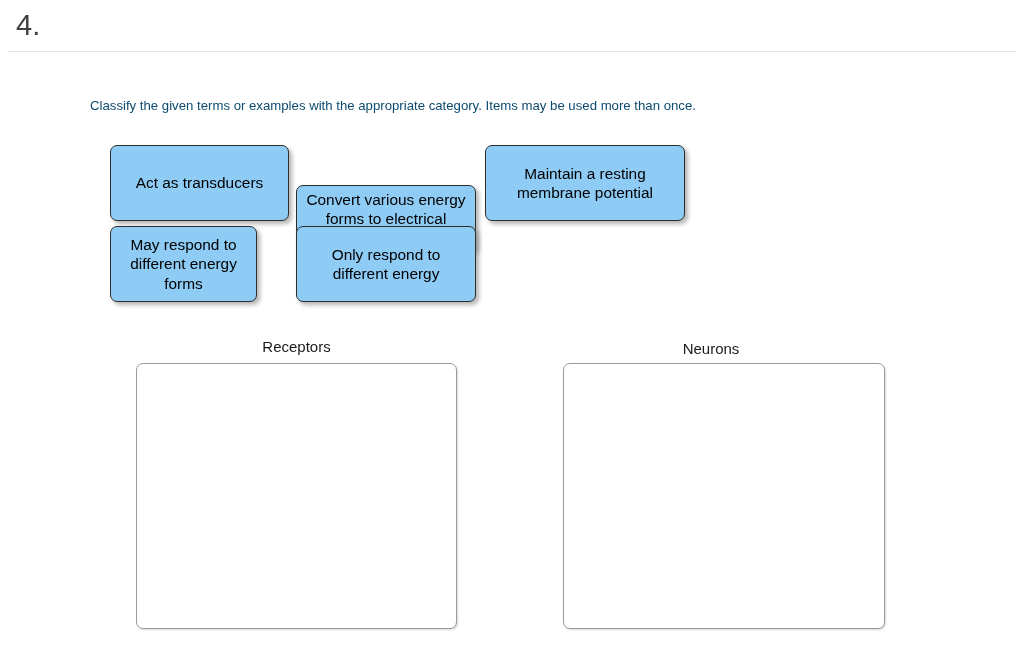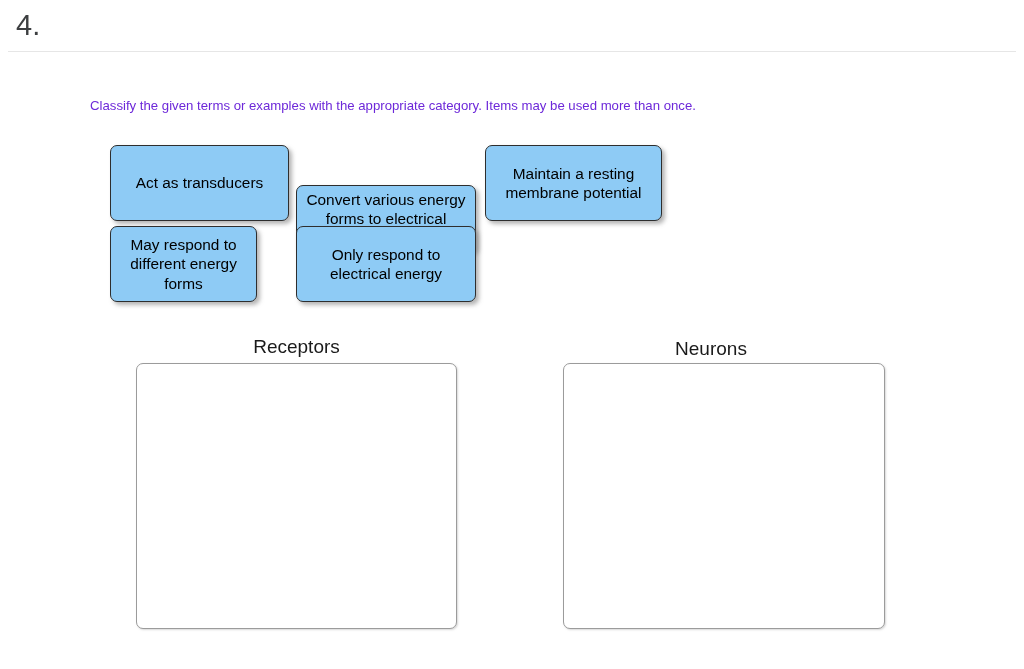--- a/index.html
+++ b/index.html
@@ -42,21 +42,21 @@
     height: 1px;
     background: #e6e6e6;
   }
 
   
   #instruction-text {
     position: absolute;
     left: 90px;
     top: 97px;
     font-size: 13.2px;
-    color: #6d28d9;
+    color: #0c4a6e;
     line-height: 17px;
     white-space: nowrap;
   }
 
   
   #tile-tray {
     position: absolute;
     left: 0;
     top: 0;
     width: 1024px;
@@ -77,32 +77,32 @@
     color: #000000;
     font-size: 15.4px;
     line-height: 19.3px;
     padding: 2px 7px;
     pointer-events: auto;
     cursor: move;
     user-select: none;
   }
   #tile-0 { left: 110px; top: 145px; width: 179px; height: 76px; padding-left: 7px; }
   #tile-1 { left: 296px; top: 145px; width: 180px; height: 68px; margin-top: 40px; }
-  #tile-2 { left: 485px; top: 145px; width: 177px; height: 76px; }
+  #tile-2 { left: 485px; top: 145px; width: 200px; height: 76px; }
   #tile-3 { left: 110px; top: 226px; width: 147px; height: 76px; }
   #tile-4 { left: 296px; top: 226px; width: 180px; height: 76px; }
 
   
   .dropzone-group {
     position: absolute;
   }
   .dropzone-label {
     position: absolute;
     text-align: center;
-    font-size: 19px;
+    font-size: 15px;
     color: #1a1a1a;
     line-height: 20px;
     white-space: nowrap;
   }
   .dropzone-box {
     position: absolute;
     box-sizing: border-box;
     background: #ffffff;
     border: 1px solid #9b9b9b;
     border-radius: 7px;
@@ -123,21 +123,21 @@
   <div id="header-divider"></div>
 </div>
 
 <div id="instruction-text">Classify the given terms or examples with the appropriate category. Items may be used more than once.</div>
 
 <div id="tile-tray">
   <div class="drag-tile" id="tile-0">Act as transducers</div>
   <div class="drag-tile" id="tile-1">Convert various energy forms to electrical energy</div>
   <div class="drag-tile" id="tile-2">Maintain a resting membrane potential</div>
   <div class="drag-tile" id="tile-3">May respond to different energy forms</div>
-  <div class="drag-tile" id="tile-4">Only respond to electrical energy</div>
+  <div class="drag-tile" id="tile-4">Only respond to different energy</div>
 </div>
 
 <div class="dropzone-group">
   <div class="dropzone-label" id="dropzone-label-receptors">Receptors</div>
   <div class="dropzone-box" id="dropzone-box-receptors"></div>
 </div>
 
 <div class="dropzone-group">
   <div class="dropzone-label" id="dropzone-label-neurons">Neurons</div>
   <div class="dropzone-box" id="dropzone-box-neurons"></div>

